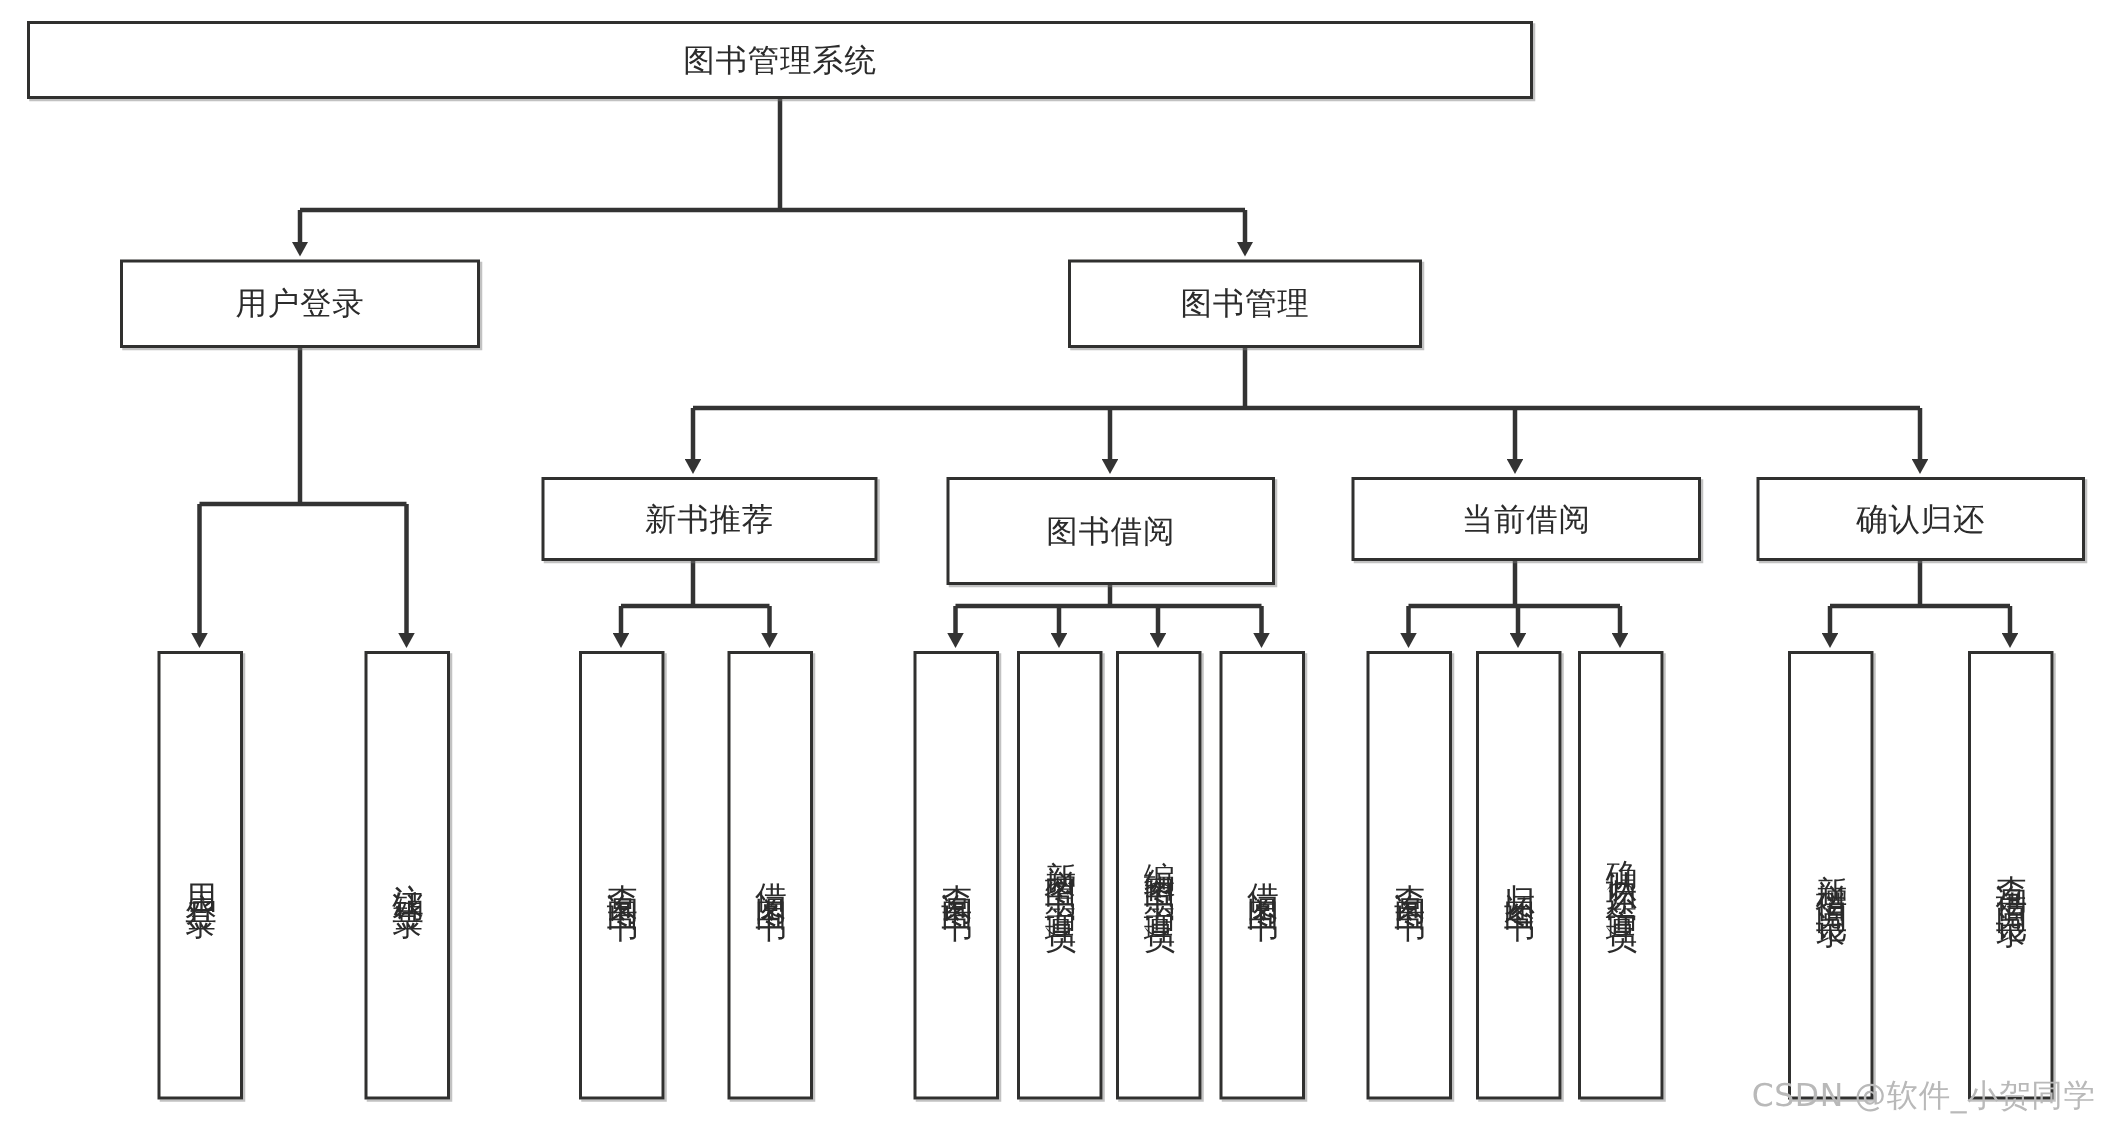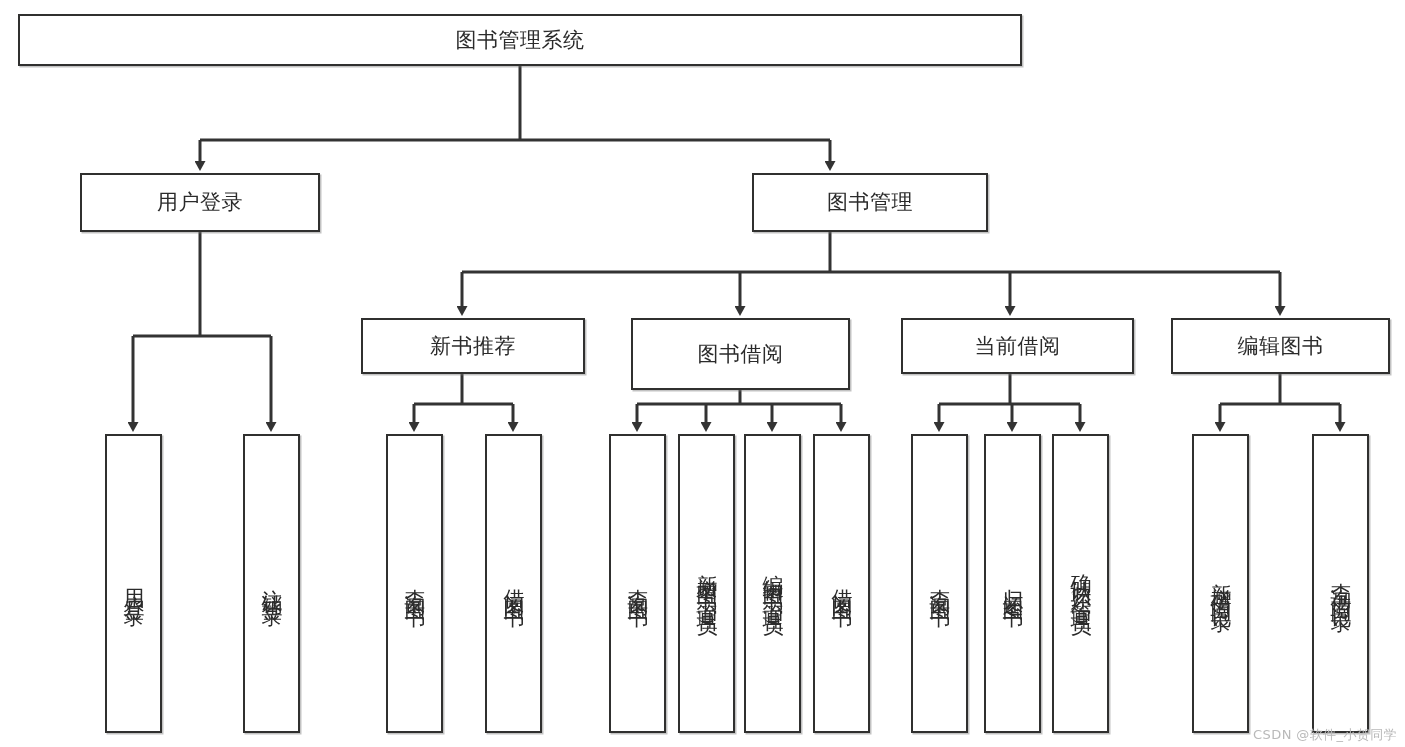--- a/index.html
+++ b/index.html
@@ -49,21 +49,21 @@
     font-size:21px;
     line-height:1.0;
     letter-spacing:6px;
     white-space:nowrap;
     text-align:center;
   }
   .watermark{
     position:absolute;
     right:8px;
     bottom:3px;
-    font-size:13px;
+    font-size:21px;
     color:#b9b9b9;
     letter-spacing:.4px;
     white-space:nowrap;
     user-select:none;
   }
 </style>
 </head>
 <body>
 
 <div id="diagram-root">
@@ -120,35 +120,35 @@
     </g>
   </svg>
 
   <div class="node-box" style="left:18px;top:14px;width:1004px;height:52px;">
     <span class="node-label">图书管理系统</span>
   </div>
 
   <div class="node-box" style="left:80px;top:173px;width:240px;height:59px;">
     <span class="node-label">用户登录</span>
   </div>
-  <div class="node-box" style="left:712px;top:173px;width:236px;height:59px;margin-left:40px;">
+  <div class="node-box" style="left:712px;top:173px;width:236px;height:59px;">
     <span class="node-label">图书管理</span>
   </div>
 
   <div class="node-box" style="left:361px;top:318px;width:224px;height:56px;justify-content:center;">
     <span class="node-label">新书推荐</span>
   </div>
   <div class="node-box" style="left:631px;top:318px;width:219px;height:72px;">
     <span class="node-label">图书借阅</span>
   </div>
   <div class="node-box" style="left:901px;top:318px;width:233px;height:56px;">
     <span class="node-label">当前借阅</span>
   </div>
   <div class="node-box" style="left:1171px;top:318px;width:219px;height:56px;">
-    <span class="node-label">编辑图书</span>
+    <span class="node-label">确认归还</span>
   </div>
 
   <div class="leaf-box" style="left:105px;top:434px;width:57px;height:299px;">
     <span class="leaf-label">用户登录</span>
   </div>
   <div class="leaf-box" style="left:243px;top:434px;width:57px;height:299px;">
     <span class="leaf-label">注销登录</span>
   </div>
   <div class="leaf-box" style="left:386px;top:434px;width:57px;height:299px;">
     <span class="leaf-label">查询图书</span>

